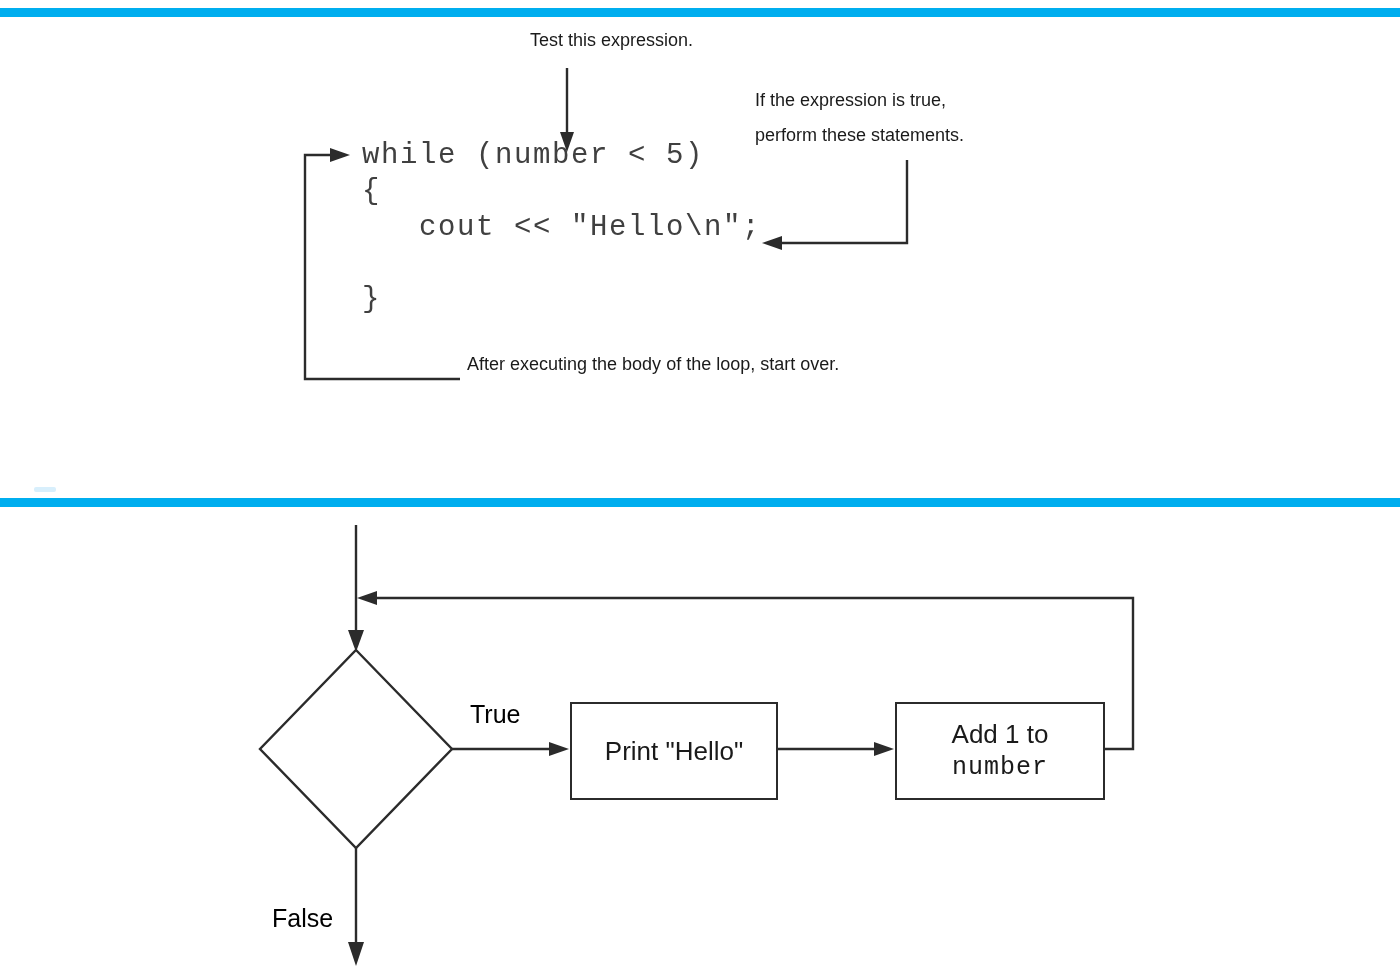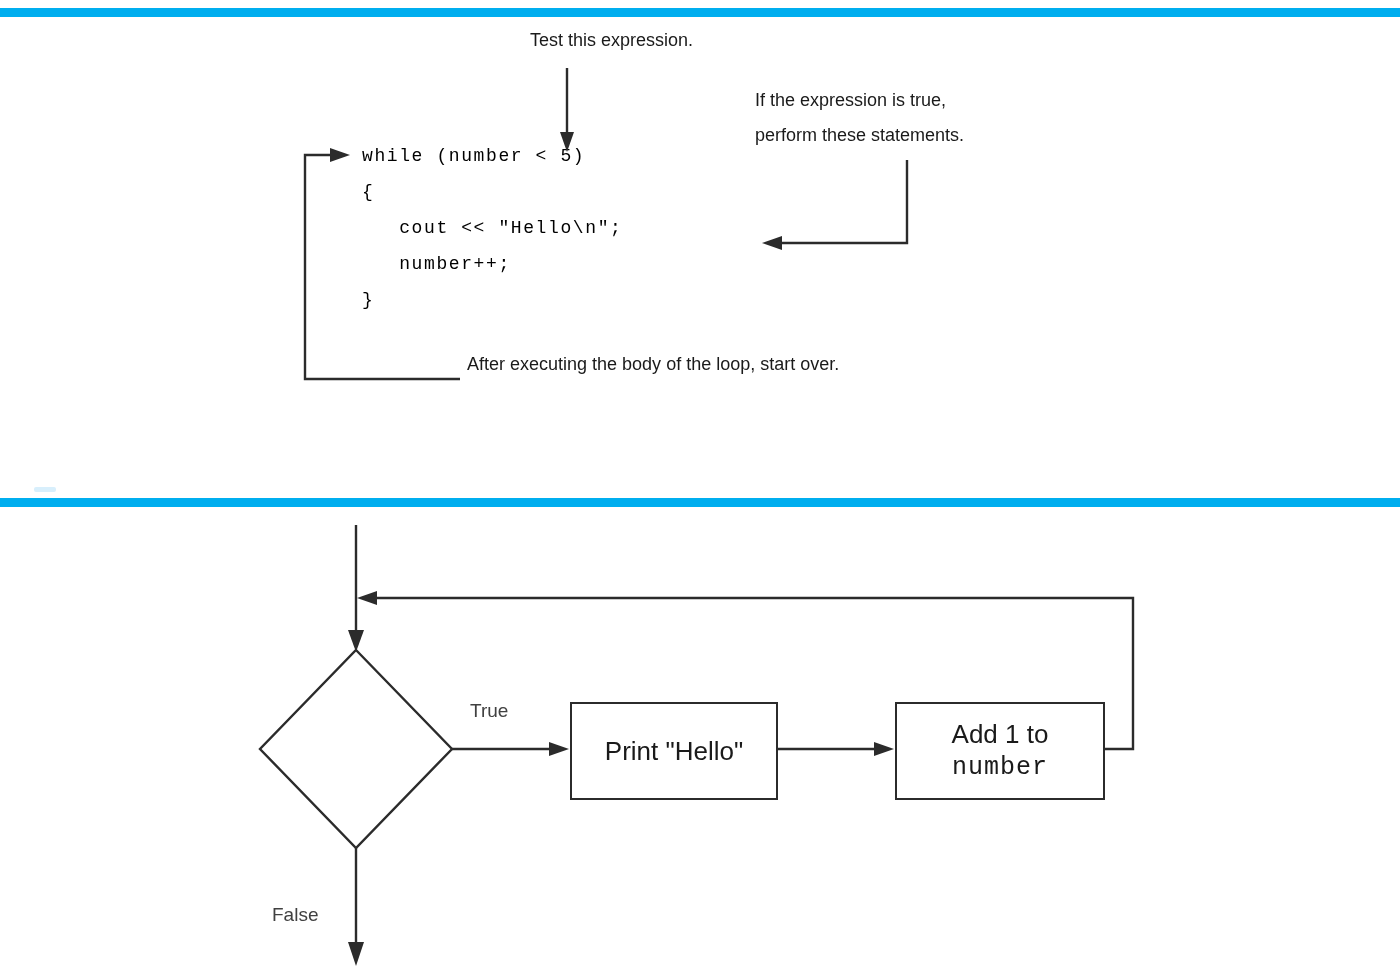--- a/index.html
+++ b/index.html
@@ -47,32 +47,32 @@
     font-family: "Liberation Sans", sans-serif;
     font-size: 18px;
     line-height: 1.42;
     color: #1a1a1a;
     white-space: pre;
   }
 
   .code {
     position: absolute;
     font-family: "Liberation Mono", monospace;
-    font-size: 18px;
+    font-size: 29px;
     line-height: 36px;
     letter-spacing: 1.6px;
+    color: #404040;
+    white-space: pre;
+  }
+
+  .flow-label {
+    position: absolute;
+    font-family: "Liberation Sans", sans-serif;
+    font-size: 25px;
     color: #000000;
-    white-space: pre;
-  }
-
-  .flow-label {
-    position: absolute;
-    font-family: "Liberation Sans", sans-serif;
-    font-size: 19px;
-    color: #404040;
     white-space: pre;
   }
 
   .box {
     position: absolute;
     box-sizing: border-box;
     border: 2px solid #2b2b2b;
     background: #ffffff;
     display: flex;
     flex-direction: column;
@@ -134,21 +134,20 @@
 
   <div class="note" style="left:755px; top:88px;">If the expression is true,</div>
 
   <div class="note" style="left:755px; top:123px;">perform these statements.</div>
 
   <div class="note" style="left:467px; top:352px;">After executing the body of the loop, start over.</div>
 
   <div class="code" style="left:362px; top:138px;">while (number &lt; 5)</div>
   <div class="code" style="left:362px; top:174px;">{</div>
   <div class="code" style="left:362px; top:210px;">   cout &lt;&lt; "Hello\n";</div>
-  <div class="code" style="left:362px; top:246px;">   number++;</div>
   <div class="code" style="left:362px; top:282px;">}</div>
 
   <div class="diamond-text" style="left:256px; top:712px; width:200px;">number</div>
   <div class="diamond-text" style="left:256px; top:748px; width:200px;">&lt; 5</div>
 
   <div class="flow-label" style="left:470px; top:700px;">True</div>
 
   <div class="flow-label" style="left:272px; top:904px;">False</div>
 
   <div class="box" style="left:570px; top:702px; width:208px; height:98px;">

